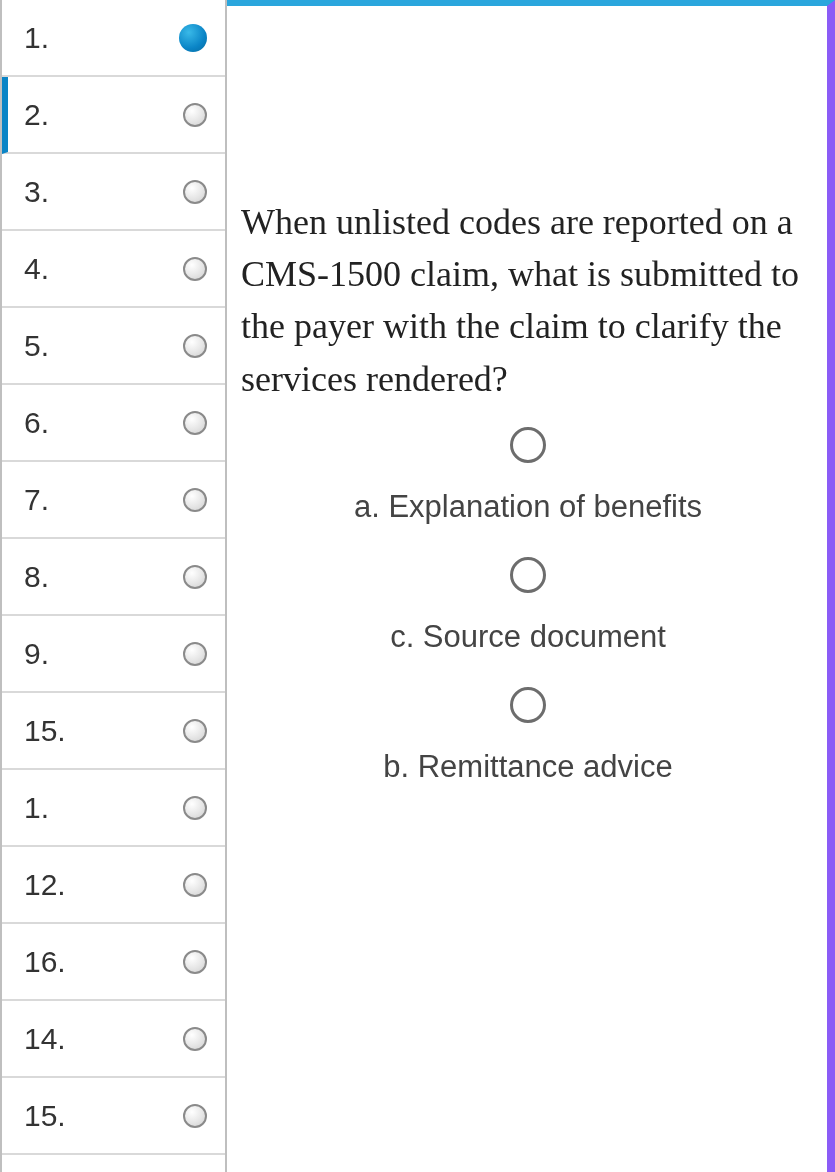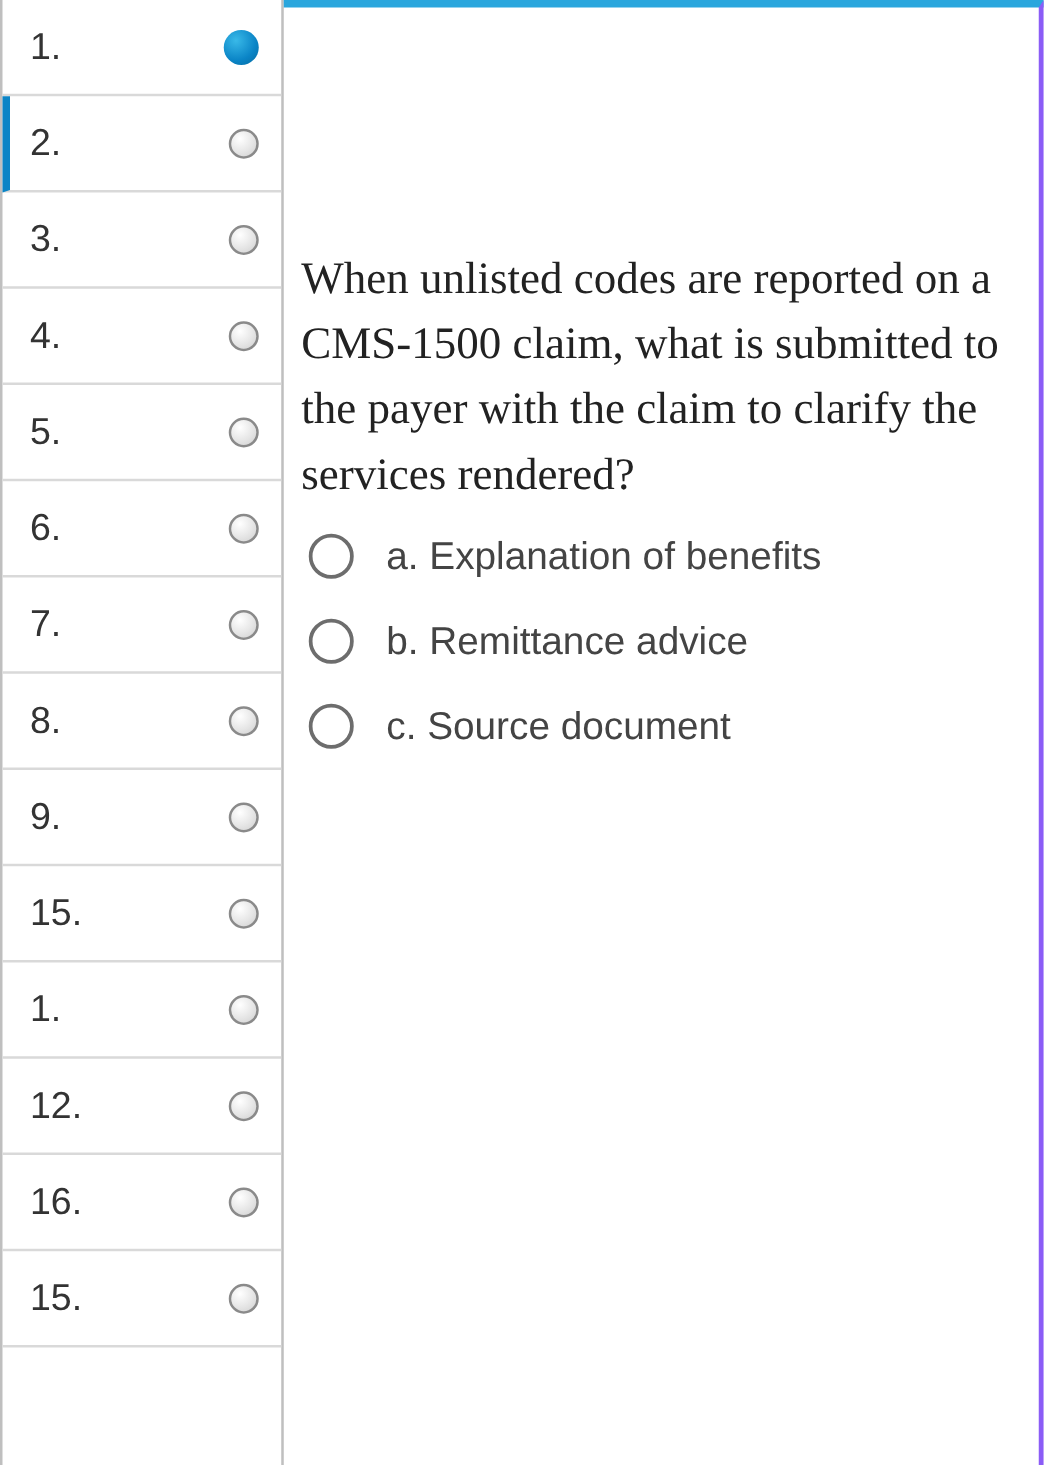--- a/index.html
+++ b/index.html
@@ -19,29 +19,29 @@
     border: 2px solid #8a8a8a;
     background: radial-gradient(circle at 35% 30%, #fff 0%, #e6e6e6 55%, #cfcfcf 100%);
     flex: 0 0 auto;
   }
   .status-radio.answered {
     border: none;
     background: radial-gradient(circle at 35% 30%, #39b9e8 0%, #0a84c6 60%, #066a9e 100%);
     width: 28px; height: 28px;
   }
   .content {
-    flex: 1; border-top: 6px solid #2aa6dd; border-right: 4px solid #8b5cf6;
+    flex: 1; border-top: 6px solid #2aa6dd; border-right: 8px solid #8b5cf6;
     padding: 190px 18px 0 14px; overflow: hidden;
   }
   .question-text {
     font-family: Georgia, "Times New Roman", serif;
     font-size: 36px; line-height: 1.45; color: #222; margin-bottom: 22px;
   }
   .options { display: flex; flex-direction: column; gap: 32px; padding-left: 6px; }
-  .option { display: flex; align-items: center; gap: 26px; cursor: pointer; }
+  .option { display: flex; align-items: center; gap: 26px; cursor: pointer; flex-direction: column; }
   .option-radio {
     width: 36px; height: 36px; border: 3px solid #6d6d6d; border-radius: 50%; flex: 0 0 auto;
   }
   .option-label { font-size: 31px; color: #444; }
 </style>
 </head>
 <body>
 
 <div class="viewport">
 
@@ -92,36 +92,40 @@
     </div>
     <div class="nav-item">
       <span class="nav-label">12.</span>
       <span class="status-radio"></span>
     </div>
     <div class="nav-item">
       <span class="nav-label">16.</span>
       <span class="status-radio"></span>
     </div>
     <div class="nav-item">
+      <span class="nav-label">14.</span>
+      <span class="status-radio"></span>
+    </div>
+    <div class="nav-item">
       <span class="nav-label">15.</span>
       <span class="status-radio"></span>
     </div>
   </div>
 
   <div class="content">
     <div class="question-text">When unlisted codes are reported on a CMS-1500 claim, what is submitted to the payer with the claim to clarify the services rendered?</div>
     <div class="options">
       <div class="option">
         <span class="option-radio"></span>
         <span class="option-label">a. Explanation of benefits</span>
       </div>
       <div class="option">
         <span class="option-radio"></span>
-        <span class="option-label">b. Remittance advice</span>
+        <span class="option-label">c. Source document</span>
       </div>
       <div class="option">
         <span class="option-radio"></span>
-        <span class="option-label">c. Source document</span>
+        <span class="option-label">b. Remittance advice</span>
       </div>
     </div>
   </div>
 
 </div>
 
 </body></html>

